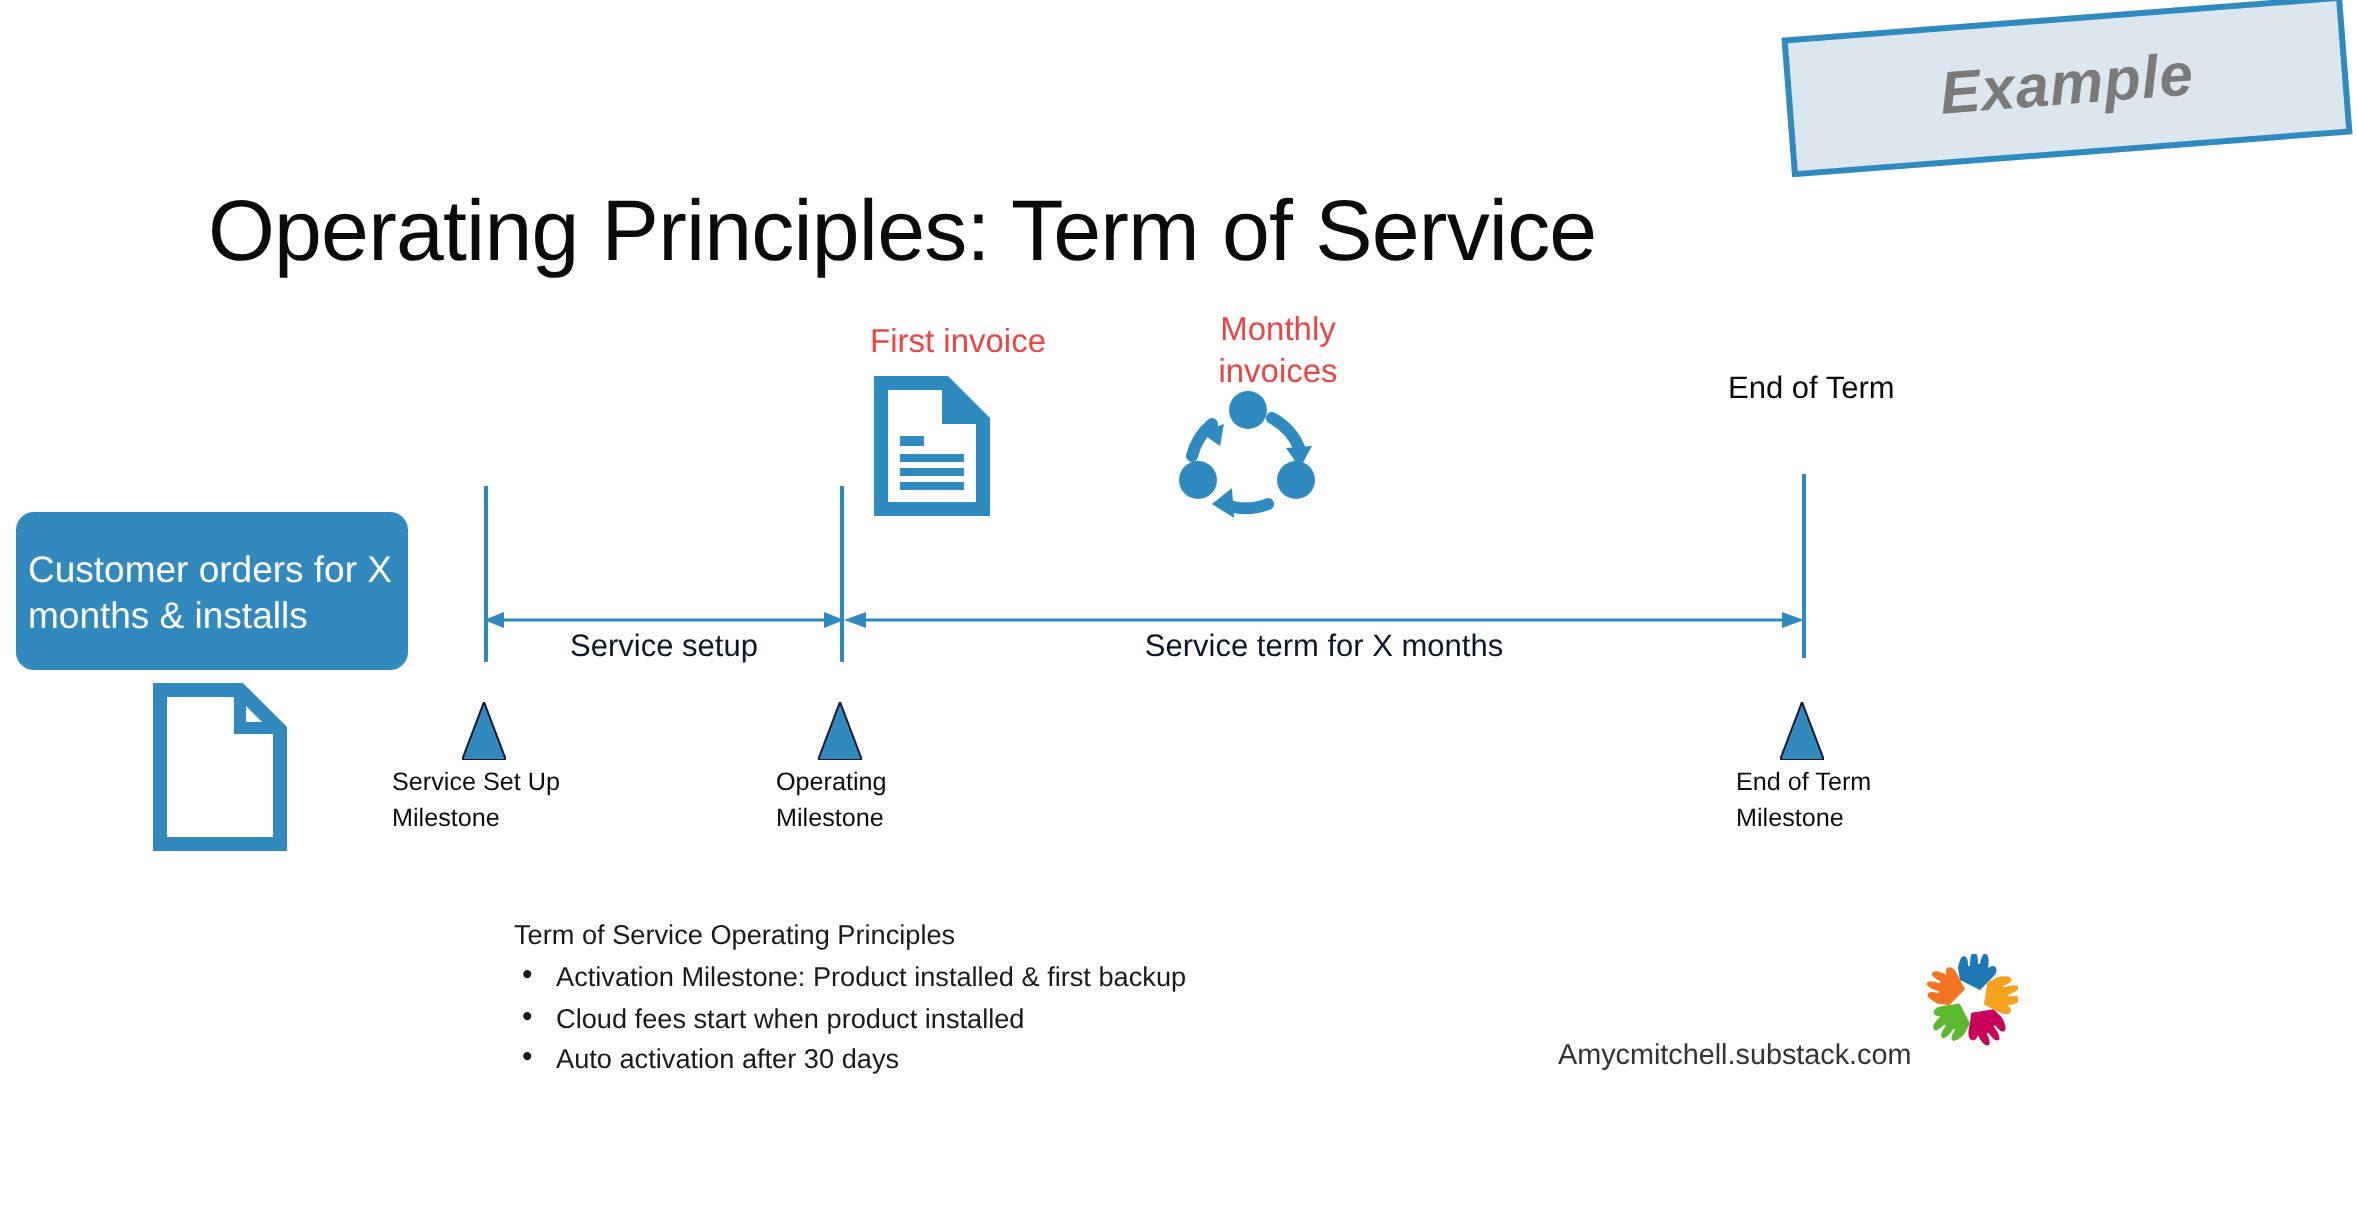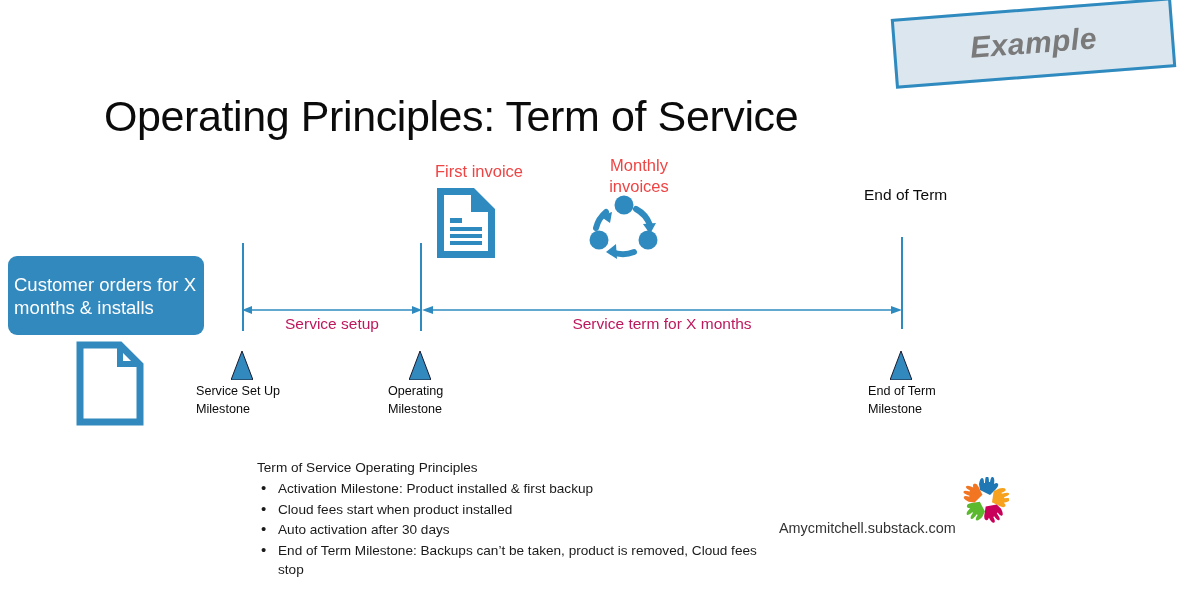--- a/index.html
+++ b/index.html
@@ -53,21 +53,21 @@
   #vline-setup{left:242px;top:243px;height:88px;}
   #vline-activation{left:420px;top:243px;height:88px;}
   #vline-endterm{left:901px;top:237px;height:92px;}
 
   
   .measure{position:absolute;height:12px;}
   #measure-setup{left:242px;top:304px;width:180px;}
   #measure-term{left:422px;top:304px;width:480px;}
 
   .span-label{
-    position:absolute;font-size:15.5px;color:#be185d;text-align:center;
+    position:absolute;font-size:15.5px;color:#0f172a;text-align:center;
     white-space:nowrap;
   }
   #label-service-setup{left:242px;top:315px;width:180px;}
   #label-service-term{left:422px;top:315px;width:480px;}
 
   
   .milestone{position:absolute;}
   .milestone .tri{position:absolute;left:50%;top:0;transform:translateX(-50%);}
   .milestone .mlabel{
     position:absolute;top:32px;font-size:12.6px;color:#0b0b0b;
@@ -205,21 +205,20 @@
       <div>Milestone</div>
     </div>
   </div>
 
   <div id="notes">
     <p class="note-head">Term of Service Operating Principles</p>
     <ul>
       <li>Activation Milestone: Product installed &amp; first backup</li>
       <li>Cloud fees start when product installed</li>
       <li>Auto activation after 30 days</li>
-      <li>End of Term Milestone: Backups can’t be taken, product is removed, Cloud fees stop</li>
     </ul>
   </div>
 
   <div id="footer-credit">Amycmitchell.substack.com</div>
   <svg id="footer-logo" viewBox="0 0 46 46">
     <rect x="0" y="0" width="46" height="46" fill="#ffffff"></rect>
     <g transform="translate(23,23)">
       <g transform="rotate(0)">
         <path d="M-7 -16 q1 -6 3 -6 q2 0 2 5 l1 0 q0 -7 2 -7 q2 0 2 6 l1 0 q1 -6 3 -5 q2 1 1 7 q3 -2 4 0 q1 2 -2 5 l-6 6 l-10 -5 Z" fill="#1f78b4"></path>
       </g>

